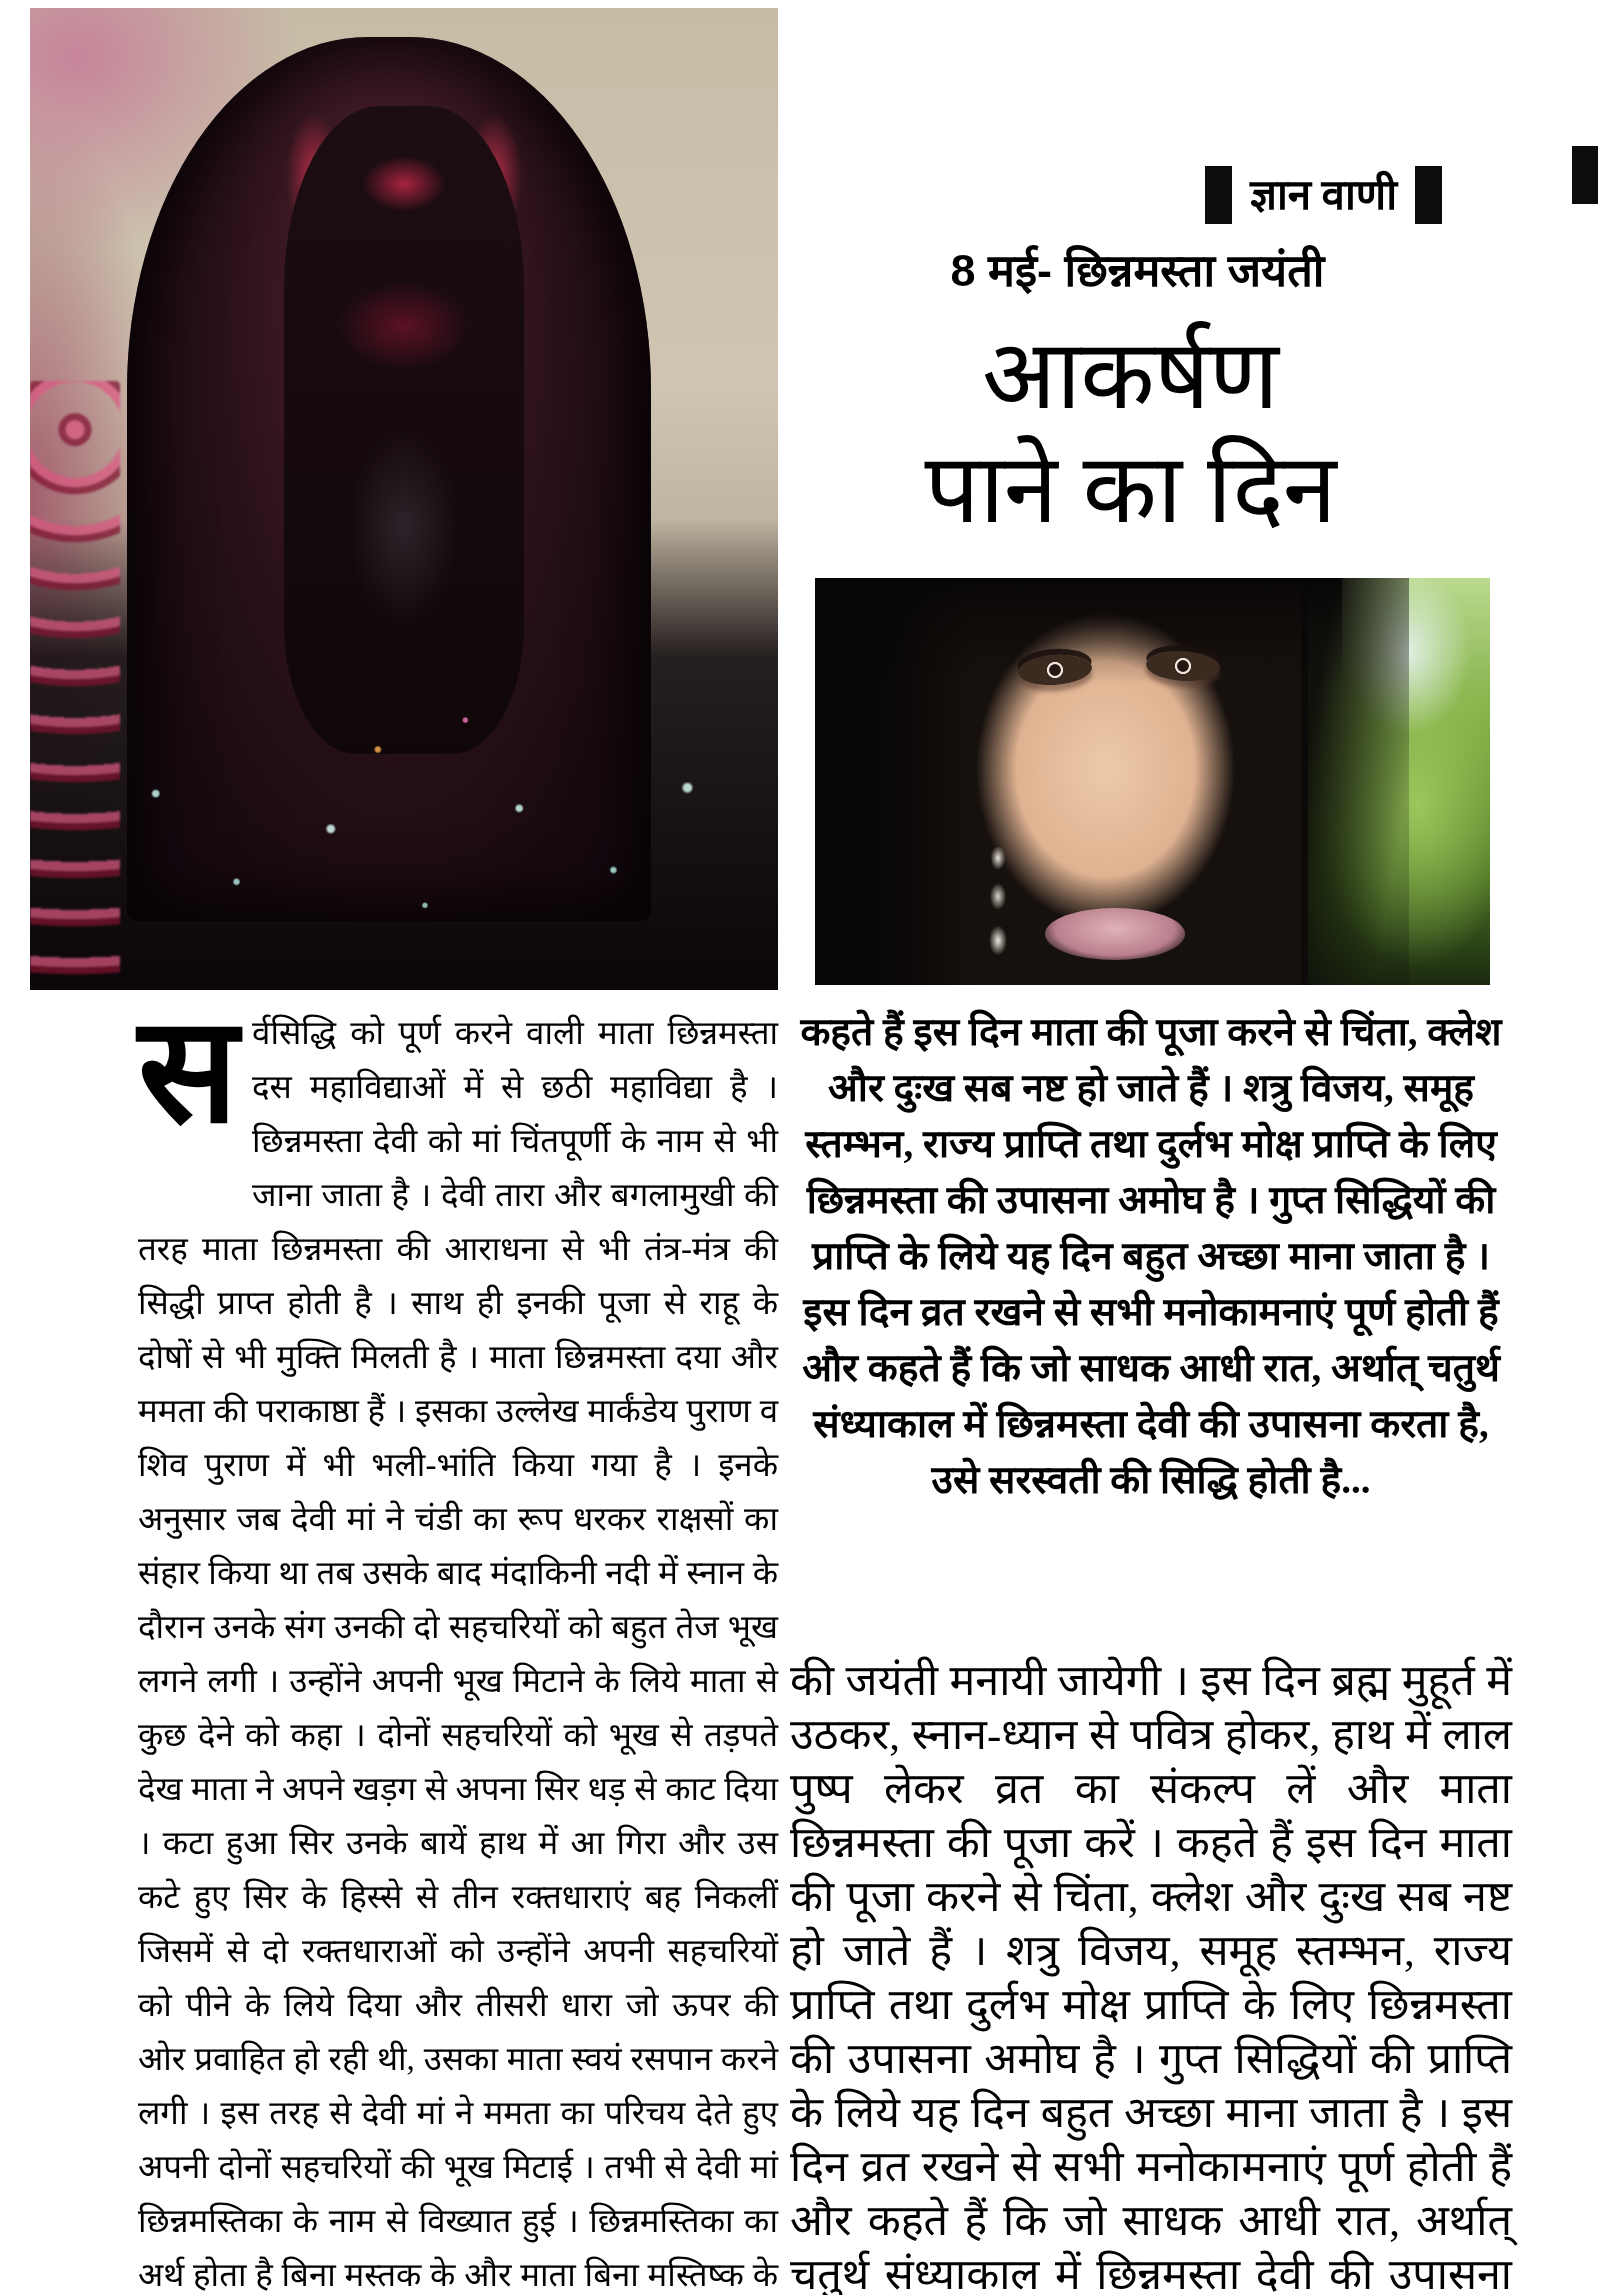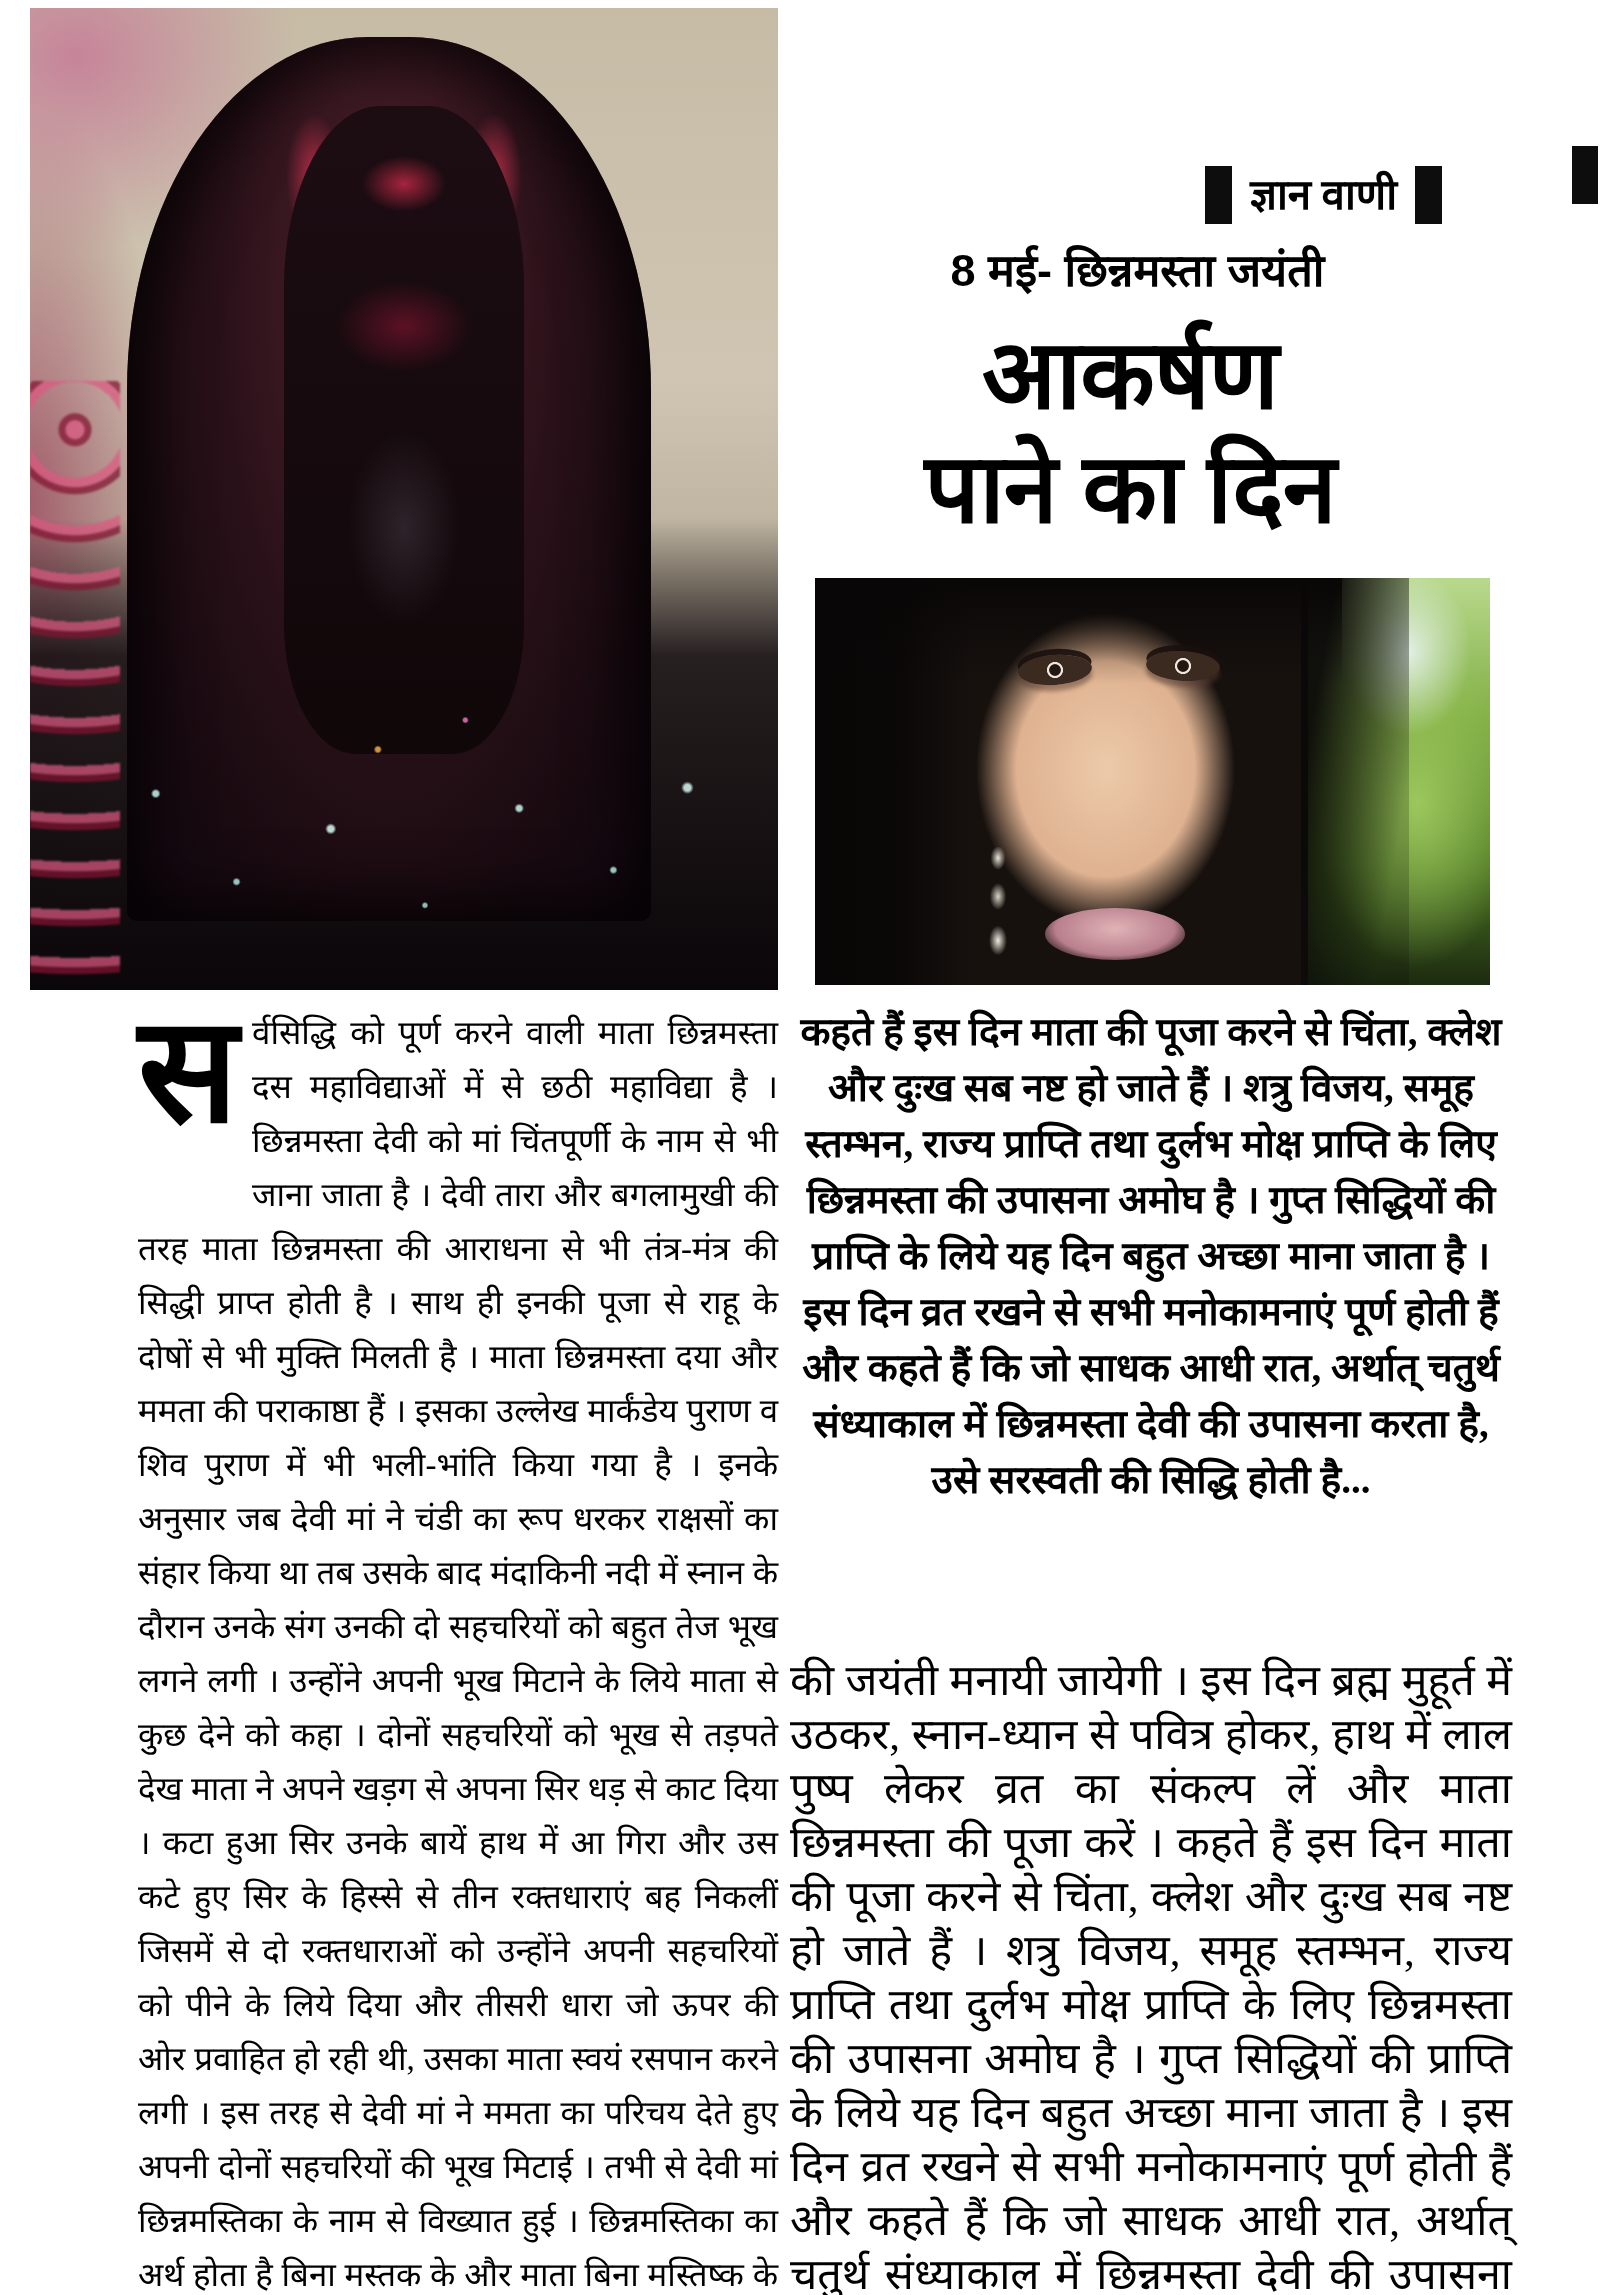--- a/index.html
+++ b/index.html
@@ -74,21 +74,21 @@
 
   
   .kicker{
     position:absolute;left:815px;top:238px;width:645px;
     text-align:center;font-family:"Liberation Sans", sans-serif;
     font-size:45px;font-weight:700;white-space:nowrap;
   }
   .title{
     position:absolute;left:800px;top:318px;width:660px;margin:0;
     text-align:center;font-family:"Liberation Sans", sans-serif;
-    font-size:97px;line-height:114px;font-weight:700;letter-spacing:-1px;
+    font-size:97px;line-height:114px;font-weight:400;letter-spacing:-1px;
   }
 
   
   .woman-photo{
     position:absolute;left:815px;top:578px;width:675px;height:407px;overflow:hidden;
     background:#17110e;
   }
   .wp-green{
     position:absolute;right:0;top:0;width:27%;height:100%;
     background:

